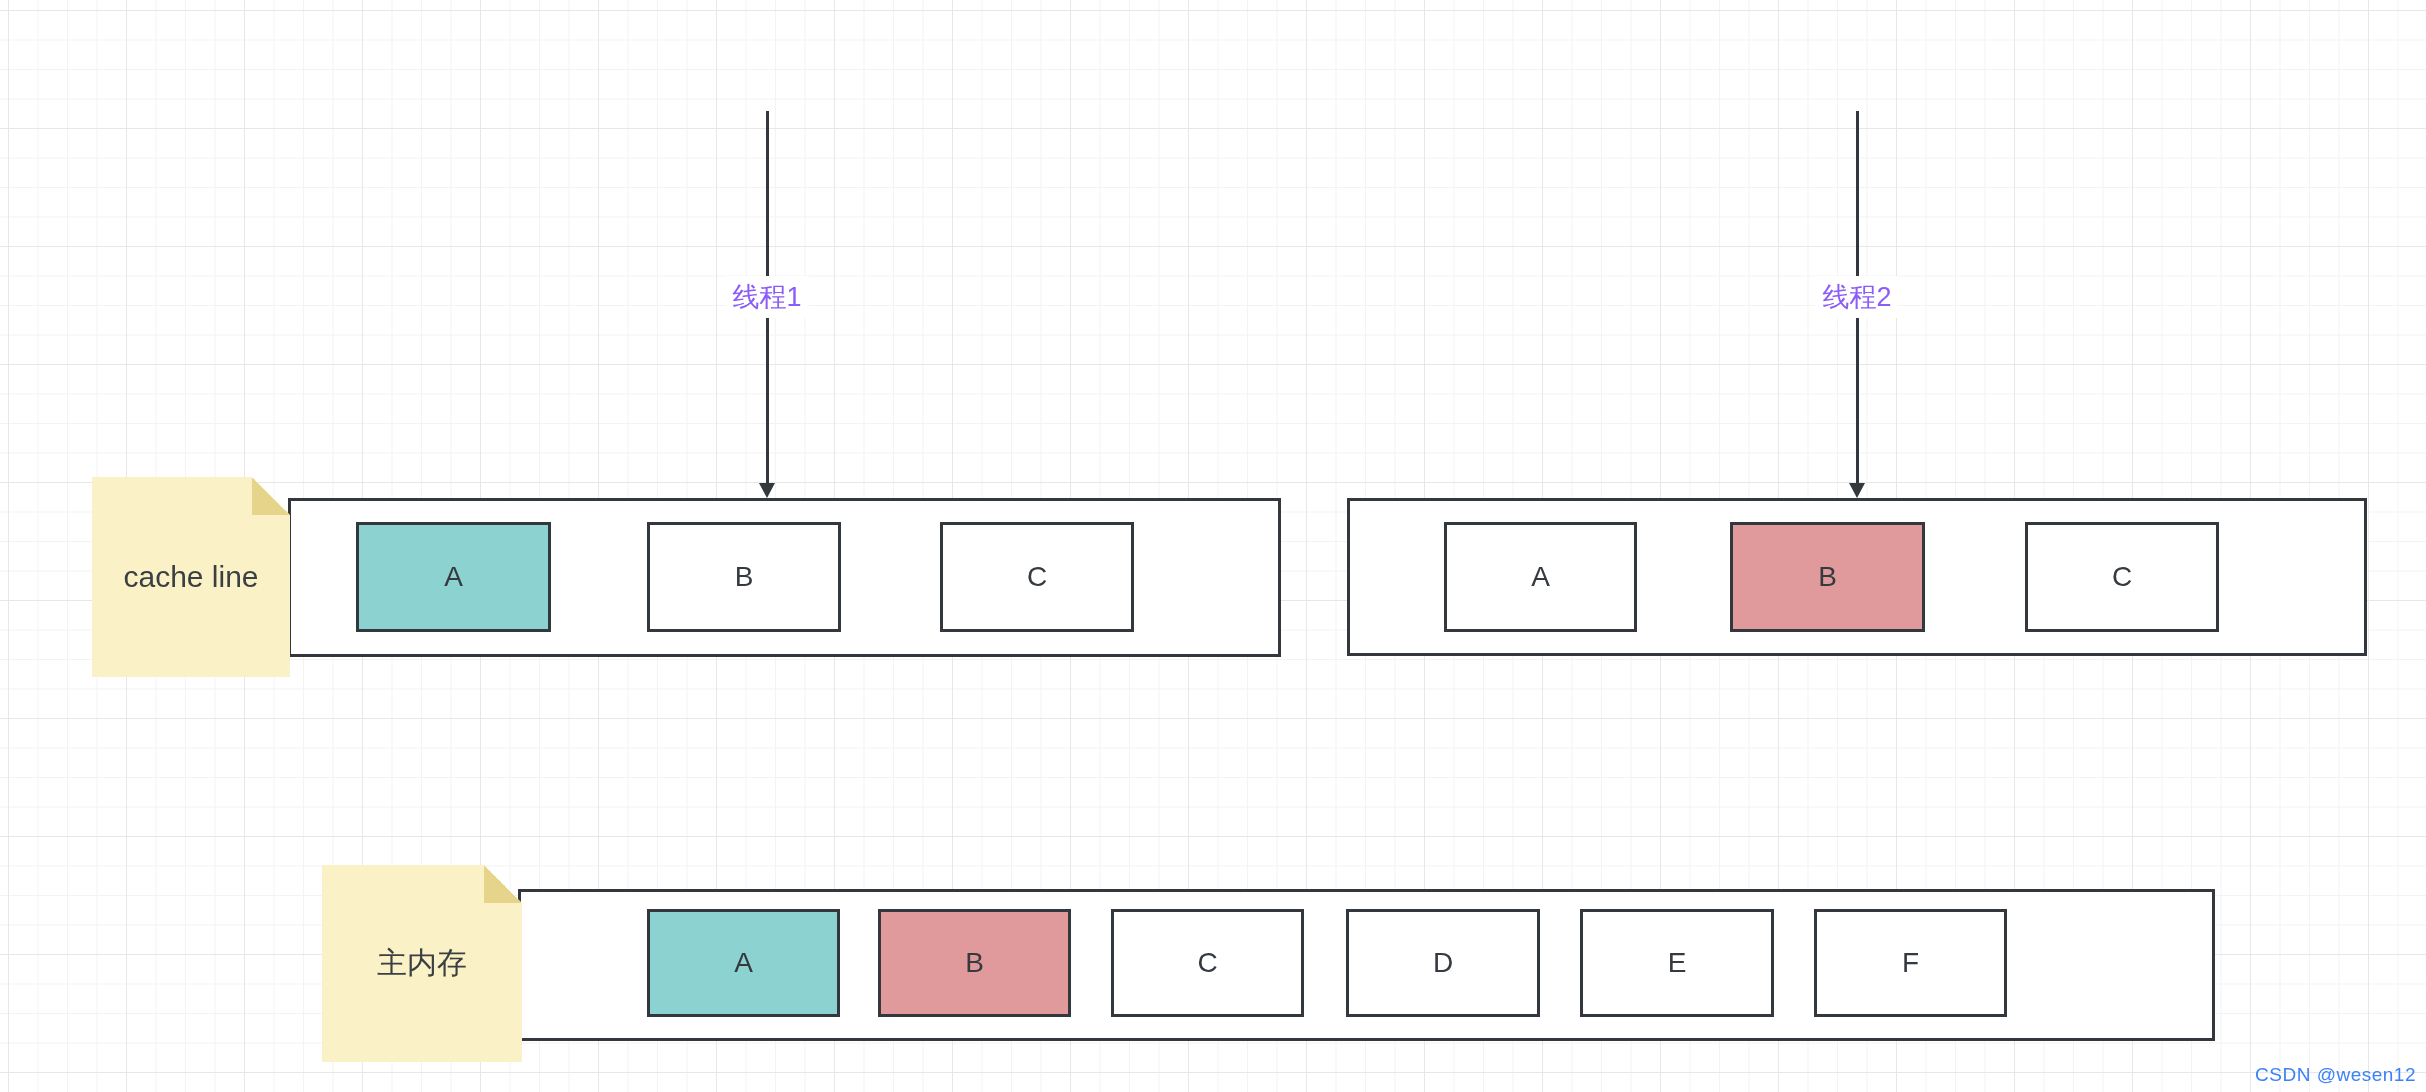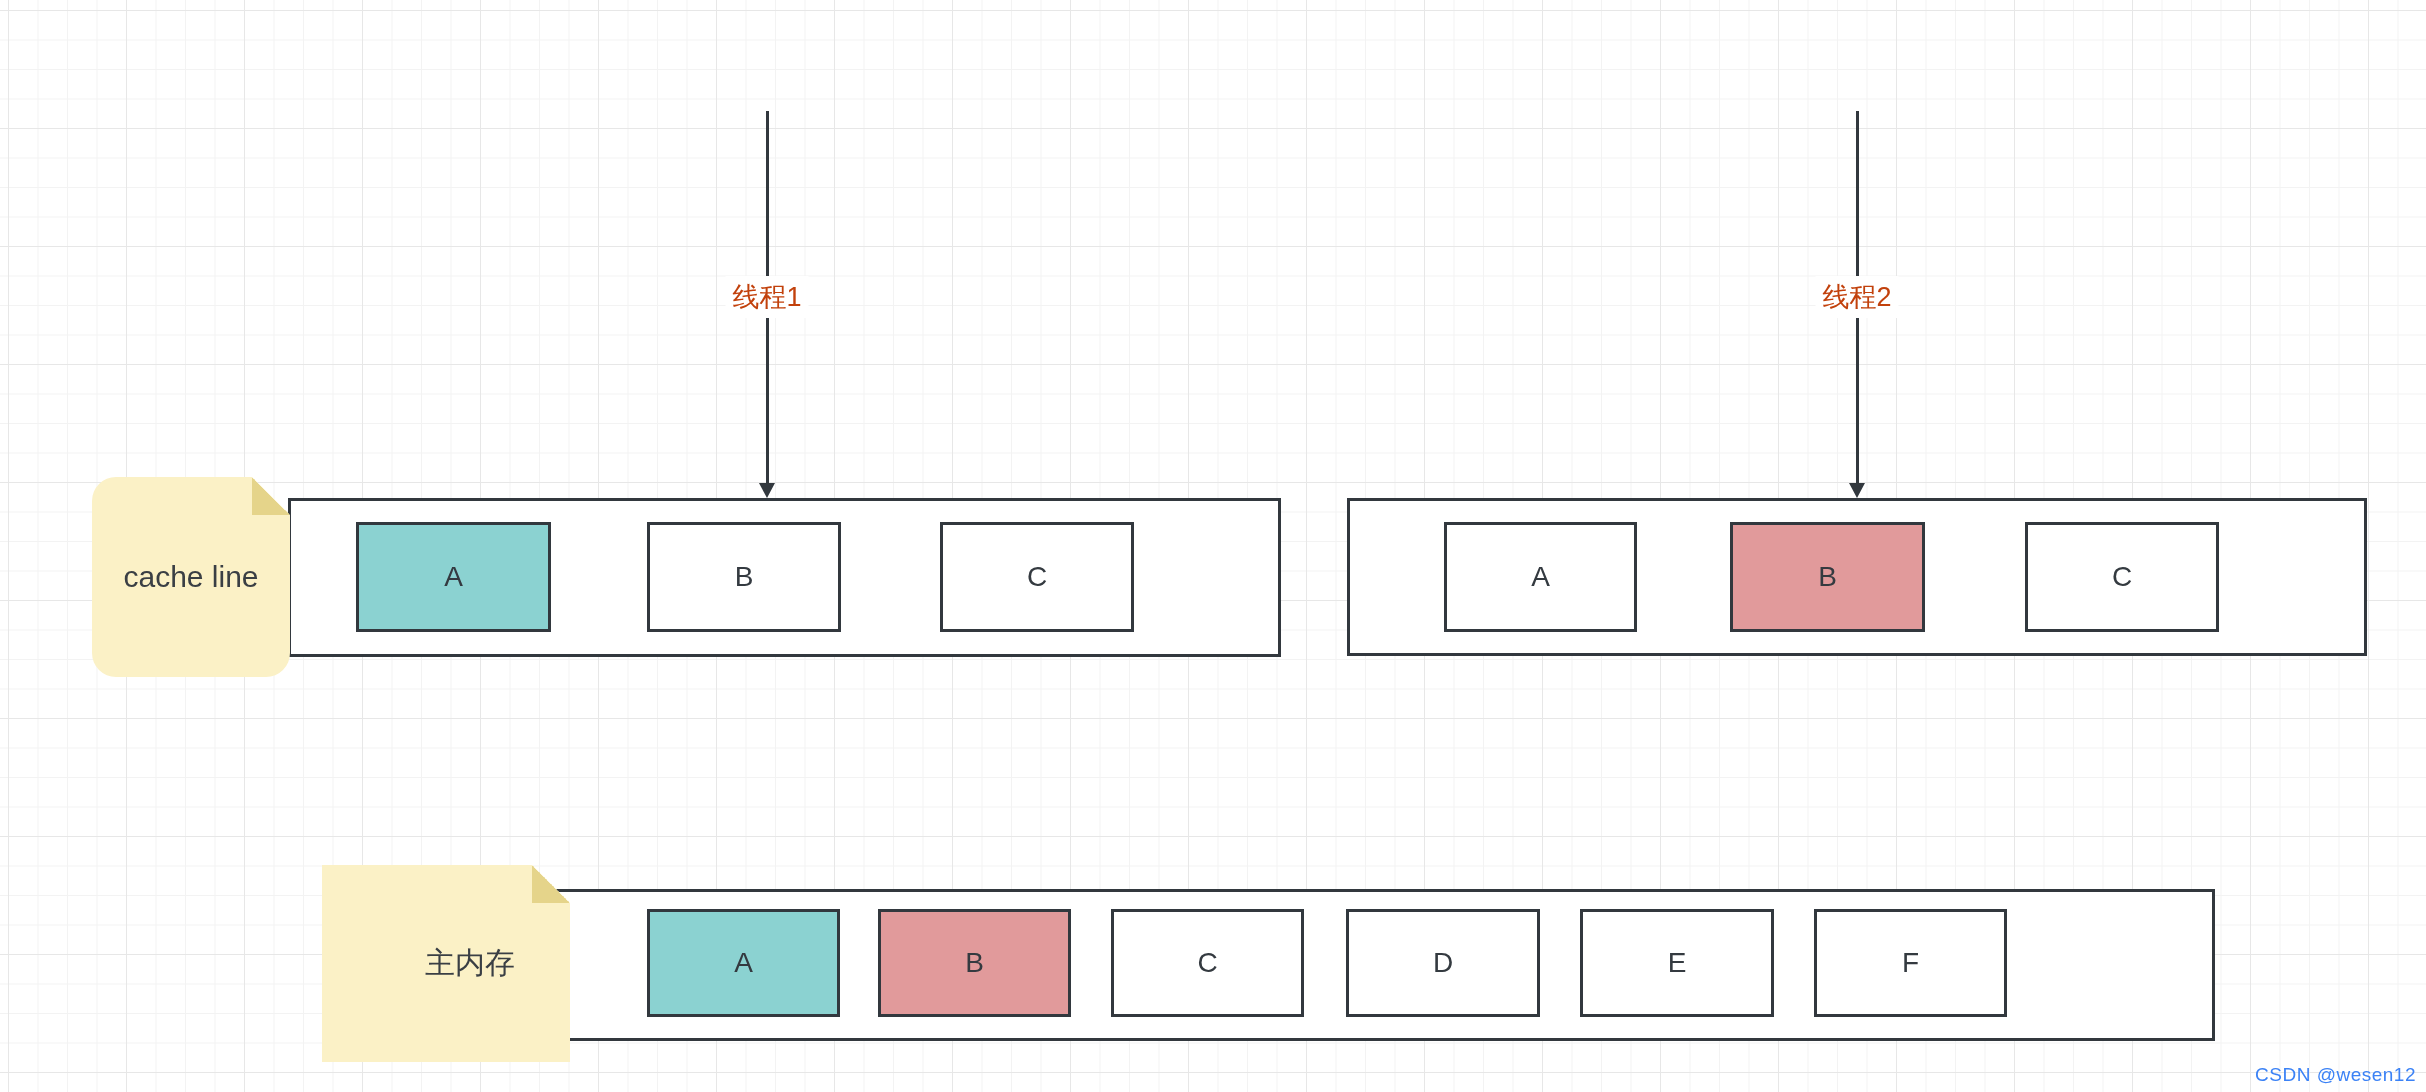--- a/index.html
+++ b/index.html
@@ -84,21 +84,21 @@
     border-top: 15px solid #32383e;
   }
   .thread-arrow .arrow-label {
     position: absolute;
     top: 165px; left: 0;
     transform: translateX(-50%);
     background: #ffffff;
     padding: 3px 7px;
     font-size: 27px;
     white-space: nowrap;
-    color: #c2410c;
+    color: #8b5cf6;
   }
 
   .watermark {
     position: absolute;
     right: 10px; bottom: 6px;
     font-size: 19px;
     color: #3b82f6;
     z-index: 5;
     letter-spacing: 0.5px;
   }
@@ -135,21 +135,21 @@
 <div class="cell" style="left: 1444px; top: 522px; width: 193px; height: 110px; background-color: rgb(255, 255, 255);">
   <span>A</span>
 </div>
 <div class="cell" style="left: 1730px; top: 522px; width: 195px; height: 110px; background-color: rgb(225, 154, 155);">
   <span>B</span>
 </div>
 <div class="cell" style="left: 2025px; top: 522px; width: 194px; height: 110px; background-color: rgb(255, 255, 255);">
   <span>C</span>
 </div>
 
-<div class="note" style="left: 92px; top: 477px; width: 198px; height: 200px; background-color: rgb(251, 241, 198); border-radius: 24px; --fold-color: #e5d48a;">
+<div class="note" style="left: 92px; top: 477px; width: 198px; height: 200px; background-color: rgb(251, 241, 198); --fold-color: #e5d48a;">
   <div class="fold"></div>
   <span>cache line</span>
 </div>
 
 <div class="container-box" style="left:518px; top:889px; width:1697px; height:152px;"></div>
 
 <div class="cell" style="left: 647px; top: 909px; width: 193px; height: 108px; background-color: rgb(139, 210, 209);">
   <span>A</span>
 </div>
 <div class="cell" style="left: 878px; top: 909px; width: 193px; height: 108px; background-color: rgb(225, 154, 155);">
@@ -161,18 +161,18 @@
 <div class="cell" style="left: 1346px; top: 909px; width: 194px; height: 108px; background-color: rgb(255, 255, 255);">
   <span>D</span>
 </div>
 <div class="cell" style="left: 1580px; top: 909px; width: 194px; height: 108px; background-color: rgb(255, 255, 255);">
   <span>E</span>
 </div>
 <div class="cell" style="left: 1814px; top: 909px; width: 193px; height: 108px; background-color: rgb(255, 255, 255);">
   <span>F</span>
 </div>
 
-<div class="note" style="left: 322px; top: 865px; width: 200px; height: 197px; background-color: rgb(251, 241, 198); padding-left: 48px; --fold-color: #e5d48a;">
+<div class="note" style="left: 322px; top: 865px; width: 200px; height: 197px; background-color: rgb(251, 241, 198); --fold-color: #e5d48a;">
   <div class="fold"></div>
   <span>主内存</span>
 </div>
 
 <div class="watermark">CSDN @wesen12</div>
 
 </body></html>

